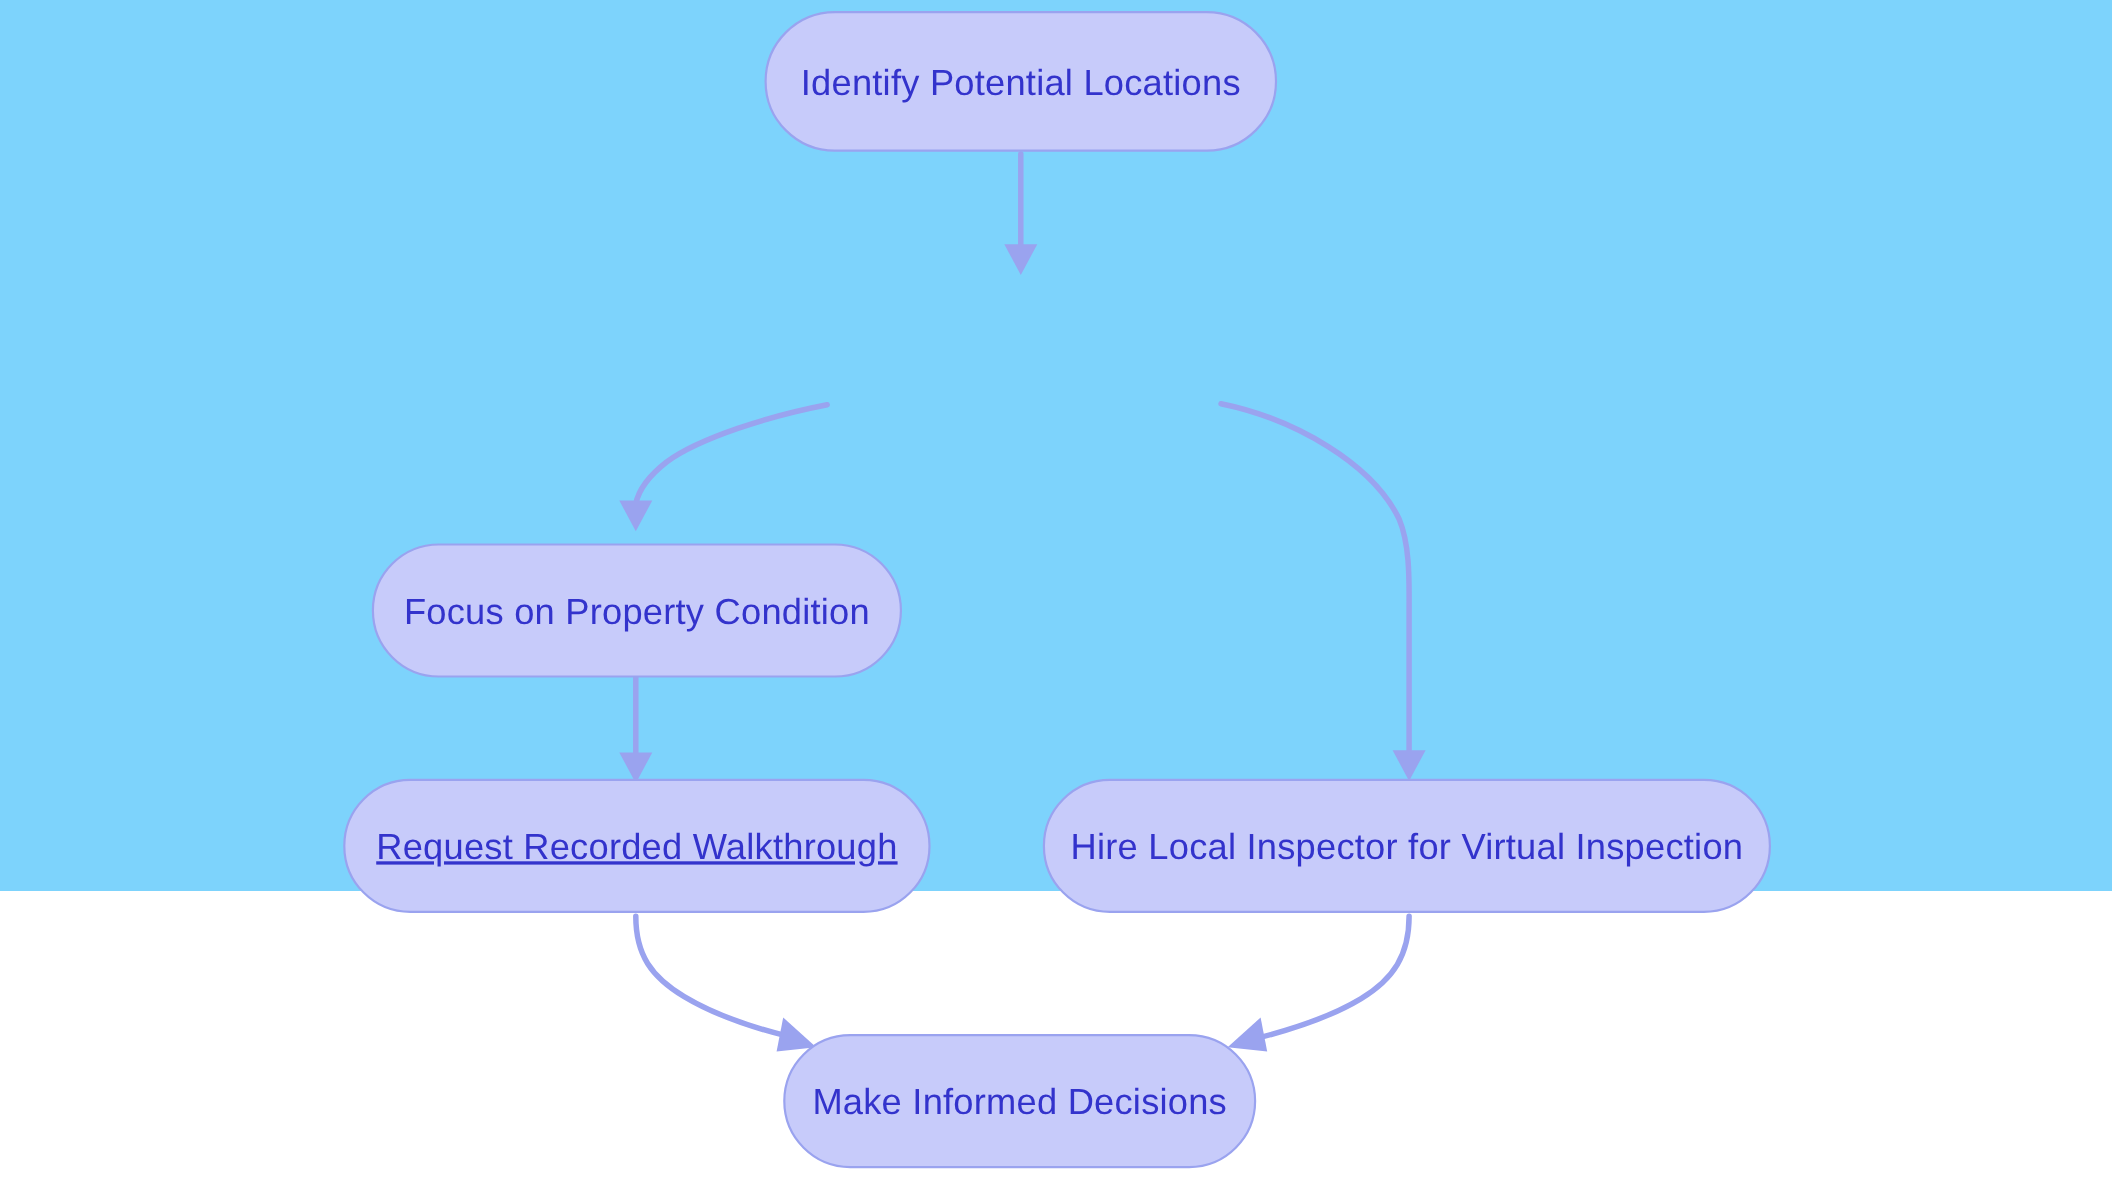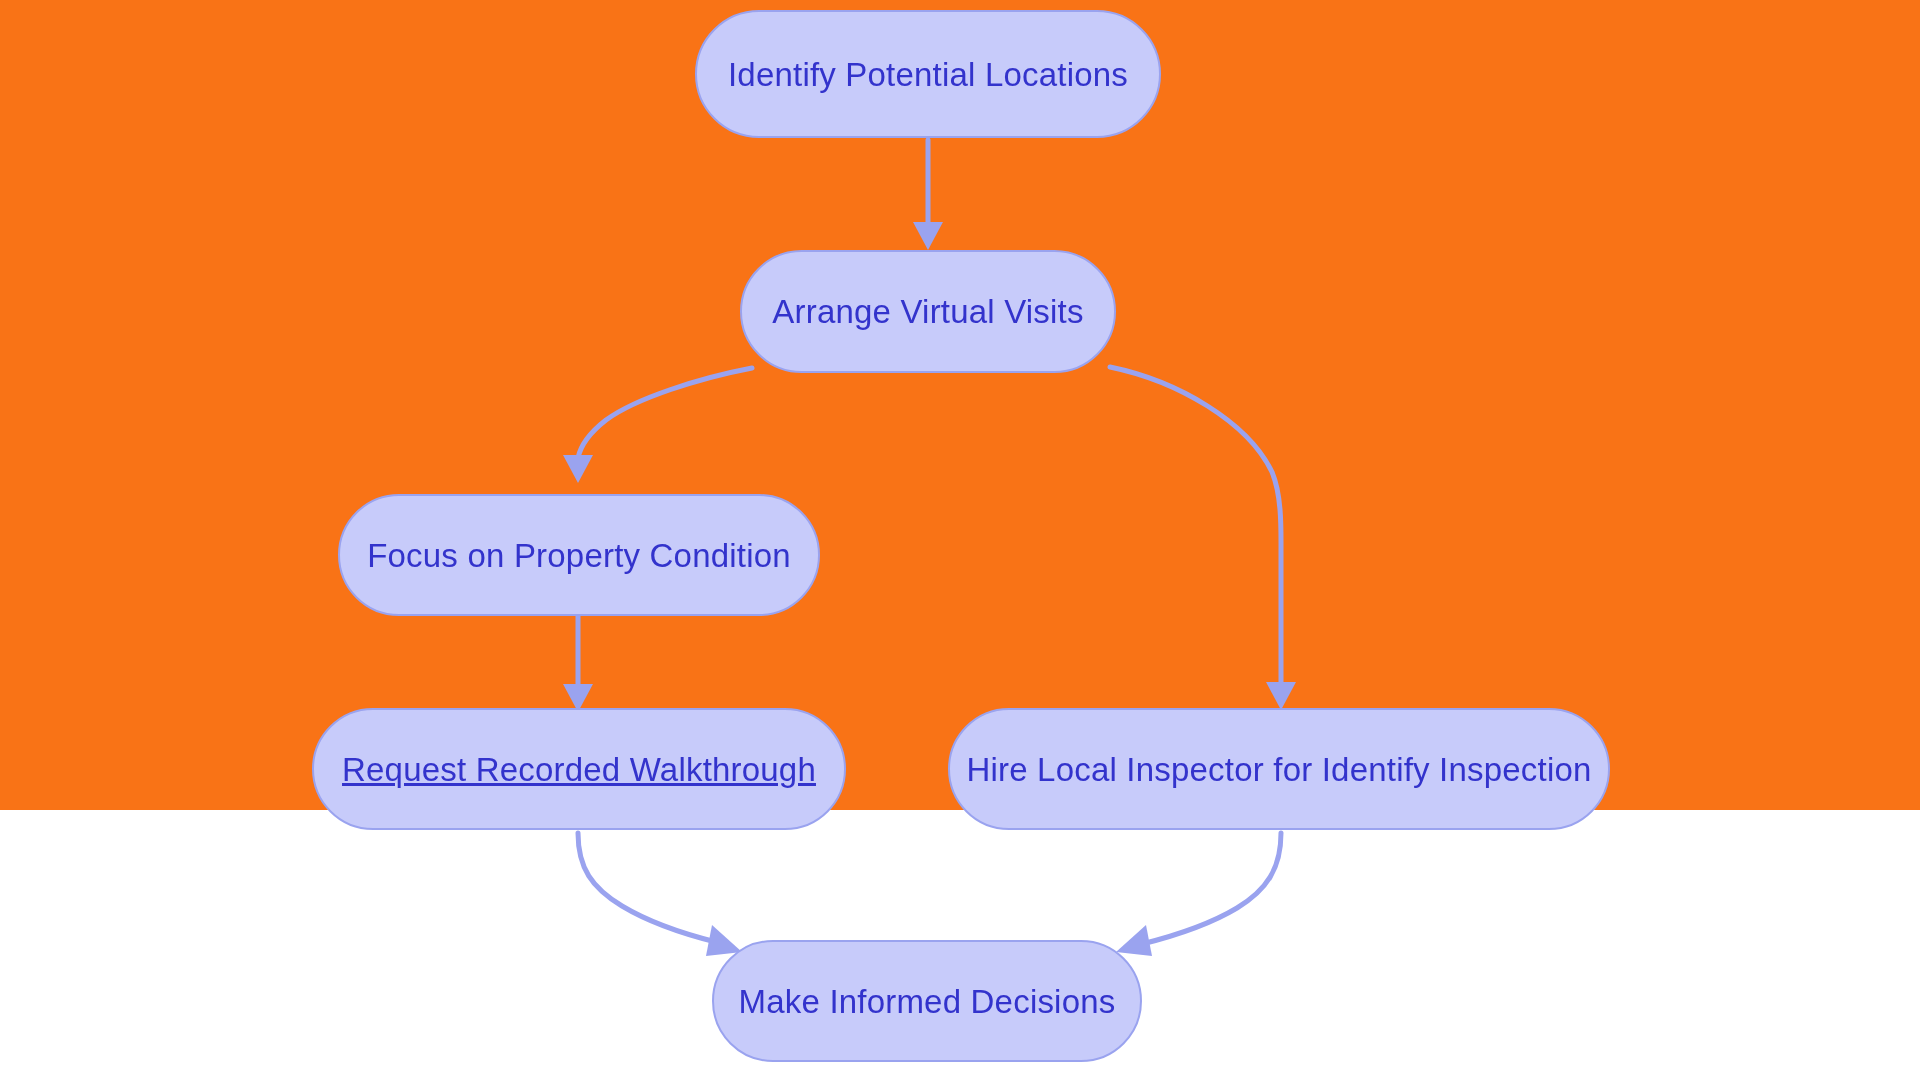--- a/index.html
+++ b/index.html
@@ -10,21 +10,21 @@
   body {
     width: 1920px;
     height: 1083px;
     overflow: hidden;
     font-family: "Liberation Sans", sans-serif;
   }
   #flow-root {
     position: relative;
     width: 1920px;
     height: 810px;
-    background: #f97316;
+    background: #7dd3fc;
   }
   #edge-layer {
     position: absolute;
     left: 0;
     top: 0;
     width: 1920px;
     height: 1083px;
   }
   .node {
     position: absolute;
@@ -75,33 +75,30 @@
       <polygon points="563,684 593,684 578,712"></polygon>
       <polygon points="712,925 742,952 706,956"></polygon>
       <polygon points="1146,925 1116,952 1152,956"></polygon>
     </g>
   </svg>
 
   <div class="node" style="left:695px; top:10px; width:466px; height:128px;">
     <span class="node-label">Identify Potential Locations</span>
   </div>
 
-  <div class="node" style="left:740px; top:250px; width:376px; height:123px;">
-    <span class="node-label">Arrange Virtual Visits</span>
-  </div>
 
   <div class="node" style="left:338px; top:478px; width:482px; height:122px;margin-top:16px;">
     <span class="node-label">Focus on Property Condition</span>
   </div>
 
   <div class="node" style="left:312px; top:708px; width:534px; height:122px;text-decoration:underline;">
     <span class="node-label">Request Recorded Walkthrough</span>
   </div>
 
   <div class="node" style="left:948px; top:708px; width:662px; height:122px;">
-    <span class="node-label">Hire Local Inspector for Identify Inspection</span>
+    <span class="node-label">Hire Local Inspector for Virtual Inspection</span>
   </div>
 
   <div class="node" style="left:712px; top:940px; width:430px; height:122px;">
     <span class="node-label">Make Informed Decisions</span>
   </div>
 
 </div>
 
 </body></html>

